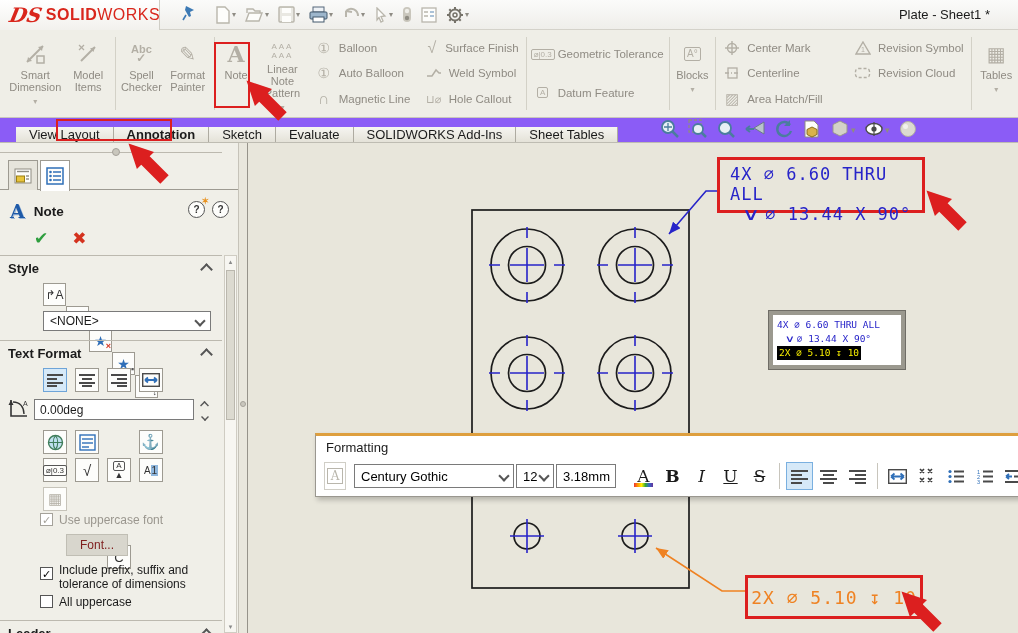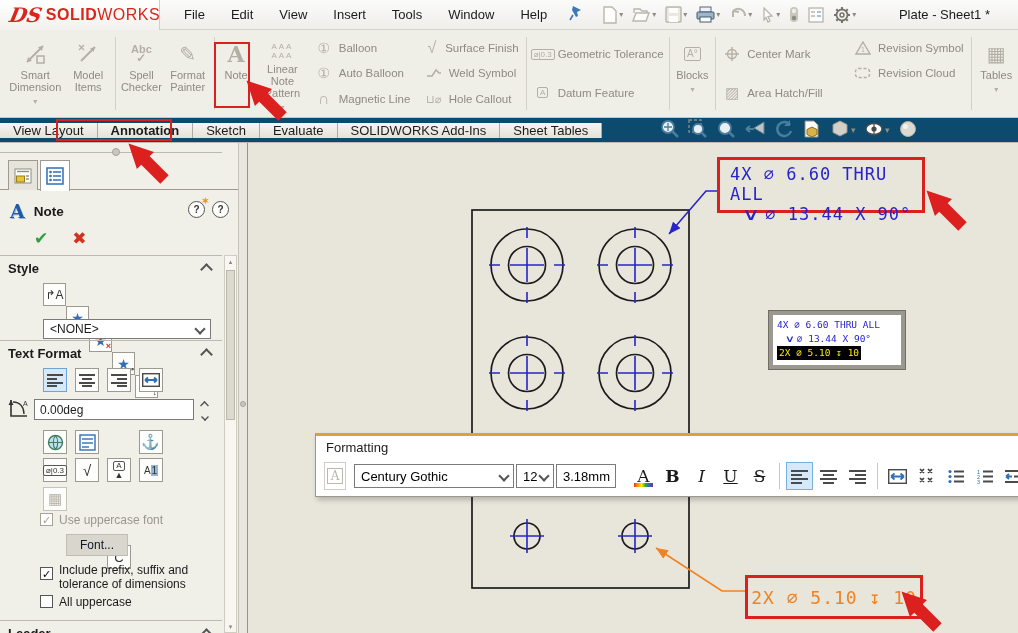--- a/index.html
+++ b/index.html
@@ -25,21 +25,21 @@
   .rb-big { display:flex; flex-direction:column; align-items:center; justify-content:flex-start; padding-top:6px; text-align:center; color:#8f8b83; font-size:11px; line-height:12px; }
   .rb-big .bic { height:30px; display:flex; align-items:center; justify-content:center; color:#b3afa5; }
   .rb-big .caret { font-size:8px; color:#b3afa5; margin-top:3px; }
   .rb-col { display:flex; flex-direction:column; justify-content:space-around; padding:2px 4px; }
   .rb-row { display:flex; align-items:center; gap:6px; height:24px; color:#8f8b83; font-size:11.5px; white-space:nowrap; }
   .ric { width:18px; height:18px; display:flex; align-items:center; justify-content:center; color:#b3afa5; font-size:14px; }
   .boxic { border:1px solid #b3afa5; font-size:8px; padding:0 2px; color:#b3afa5; border-radius:2px; }
   .circic { border:1px solid #b3afa5; font-size:7px; padding:1px 2px; color:#b3afa5; border-radius:50%; }
 
   
-  .tabstrip { position:absolute; left:0; top:118px; width:1018px; height:25px; background:#0c4a6e; border-bottom:1px solid #bebcb2; z-index:3; display:flex; align-items:center; }
+  .tabstrip { position:absolute; left:0; top:118px; width:1018px; height:25px; background:#8b5cf6; border-bottom:1px solid #bebcb2; z-index:3; display:flex; align-items:flex-end;padding-left:16px; }
   .ctab { padding:0 13px; display:flex; align-items:center; font-size:13px; color:#1b1b1b; background:linear-gradient(#f6f5f1,#e4e2d8); border-right:1px solid #aeaba1; cursor:default; }
   .ctab.active { font-weight:bold; }
   .headsup { position:absolute; left:660px; top:119px; height:23px; display:flex; align-items:center; gap:8px; }
 
   
   .panel { position:absolute; left:0; top:143px; width:238px; height:490px; background:#f0efe8; z-index:3; overflow:hidden; }
   .pdivider { position:absolute; left:0; width:222px; height:1px; background:#bcb9af; }
   .pm-tabs { position:absolute; left:0; top:14px; width:238px; height:33px; border-bottom:1px solid #9d9a91; }
   .pmtab { position:absolute; top:3px; width:30px; height:30px; border:1px solid #9d9a91; border-bottom:none; display:flex; align-items:center; justify-content:center; background:#e6e4db; }
   .pmtab.sel { background:#fff; height:31px; }
@@ -97,29 +97,20 @@
   .annot { position:absolute; z-index:10; pointer-events:none; }
 </style>
 </head>
 <body>
 
 <div class="topbar">
   <div class="logo">
     <span class="ds">DS</span>
     <span><span class="brandbold">SOLID</span><span class="brandlight">WORKS</span></span>
   </div>
-  <div class="menus">
-    <span>File</span>
-    <span>Edit</span>
-    <span>View</span>
-    <span>Insert</span>
-    <span>Tools</span>
-    <span>Window</span>
-    <span>Help</span>
-  </div>
   <span class="pin">
     <svg width="14" height="16" viewBox="0 0 14 16">
         <path d="M4,1 L12,5 L8,7 L9,11 L7,12 L3,5 Z" fill="#3d7ab5"></path>
         <line x1="4" y1="10" x2="1" y2="15" stroke="#3d7ab5" stroke-width="1.6"></line>
       </svg>
   </span>
   <div class="quick">
     <span class="qbtn">
         <svg width="16" height="18" viewBox="0 0 16 18">
           <path d="M2,1 h8 l4,4 v12 h-12 z" fill="#fdfdfb" stroke="#b9b6ac" stroke-width="1.4"></path>
@@ -309,20 +300,29 @@
         <span class="ric">
           <svg width="16" height="16" viewBox="0 0 16 16">
             <circle cx="8" cy="8" r="4.5" fill="none" stroke="#b3afa5" stroke-width="1.4"></circle>
             <line x1="8" y1="1" x2="8" y2="15" stroke="#b3afa5" stroke-width="1.4"></line>
             <line x1="1" y1="8" x2="15" y2="8" stroke="#b3afa5" stroke-width="1.4"></line>
           </svg>
         </span>
         <span>Center Mark</span>
       </div>
     <div class="rb-row">
+        <span class="ric">
+          <svg width="16" height="14" viewBox="0 0 16 14">
+            <rect x="4" y="2" width="9" height="10" fill="none" stroke="#b3afa5" stroke-width="1.3"></rect>
+            <line x1="1" y1="7" x2="15" y2="7" stroke="#b3afa5" stroke-width="1.3" stroke-dasharray="4 2 1 2"></line>
+          </svg>
+        </span>
+        <span>Centerline</span>
+      </div>
+    <div class="rb-row">
         <span class="ric" style="font-size:15px;">▨</span>
         <span>Area Hatch/Fill</span>
       </div>
   </div>
   <div class="rb-col" style="width:124px">
     <div class="rb-row">
         <span class="ric">
           <svg width="16" height="14" viewBox="0 0 16 14">
             <path d="M8,1 L15,13 H1 Z" fill="none" stroke="#b3afa5" stroke-width="1.4"></path>
             <text x="8" y="11" font-size="7" fill="#b3afa5" text-anchor="middle">1</text>
@@ -446,21 +446,21 @@
   <span class="chev chevpos" style="top:122px"></span>
 
   <div class="starbtn relw" style="left:43px;top:140px;">
       <span style="font-size:12px;color:#333;">↱A</span>
     </div>
   <div class="starbtn relw" style="left:66px;top:140px;">★<span class="badge" style="color:#2e9e3e;">+</span></div>
   <div class="starbtn relw" style="left:89px;top:140px;">★<span class="badge" style="color:#d4321e;">×</span></div>
   <div class="starbtn relw" style="left:112px;top:140px;">★<span class="badge" style="color:#555;">▪</span></div>
   <div class="starbtn relw" style="left:135px;top:140px;">★<span class="badge" style="color:#333;">↓</span></div>
 
-  <div class="combo" style="left:43px;top:176px;width:168px;height:20px;">
+  <div class="combo" style="left:43px;top:168px;width:168px;height:20px;">
     <span>&lt;NONE&gt;</span>
       <span class="chevd"></span>
   </div>
 
   <div class="pdivider" style="top:197px"></div>
   <div class="sechead" style="top:203px">Text Format</div>
   <span class="chev chevpos" style="top:207px"></span>
 
   <div class="pbtn sel" style="left:43px;top:225px;">
       <svg width="16" height="14" viewBox="0 0 16 14">
@@ -545,21 +545,21 @@
   <div class="pbtn" style="left:139px;top:315px;">
       <span style="font-size:10px;color:#333;">A<span style="background:#8fb7dd;padding:0 1px;">1</span></span>
     </div>
 
   <div class="pbtn" style="left:43px;top:344px;border-color:#c6c3b9;">
       <span style="font-size:15px;color:#b3afa5;">▦</span>
     </div>
 
   <span class="cbx gray" style="left:40px;top:370px;">✓</span>
   <span class="clabel gray" style="left:59px;top:370px;">Use uppercase font</span>
-  <div style="position:absolute;left:66px;top:391px;width:62px;height:22px;background:#d8d6cd;border:1px solid #c0beb4;color:#0f172a;font-size:12px;display:flex;align-items:center;justify-content:center;">Font...</div>
+  <div style="position:absolute;left:66px;top:391px;width:62px;height:22px;background:#d8d6cd;border:1px solid #c0beb4;color:#7f1d1d;font-size:12px;display:flex;align-items:center;justify-content:center;">Font...</div>
 
   <span class="cbx" style="left:40px;top:424px;">✓</span>
   <span class="clabel" style="left:59px;top:420px;width:152px;line-height:14px;">Include prefix, suffix and tolerance of dimensions</span>
   <span class="cbx" style="left:40px;top:452px;"></span>
   <span class="clabel" style="left:59px;top:452px;">All uppercase</span>
 
   <div class="pdivider" style="top:477px"></div>
   <div class="sechead" style="top:483px">Leader</div>
   <span class="chev chevpos" style="top:487px"></span>
 

